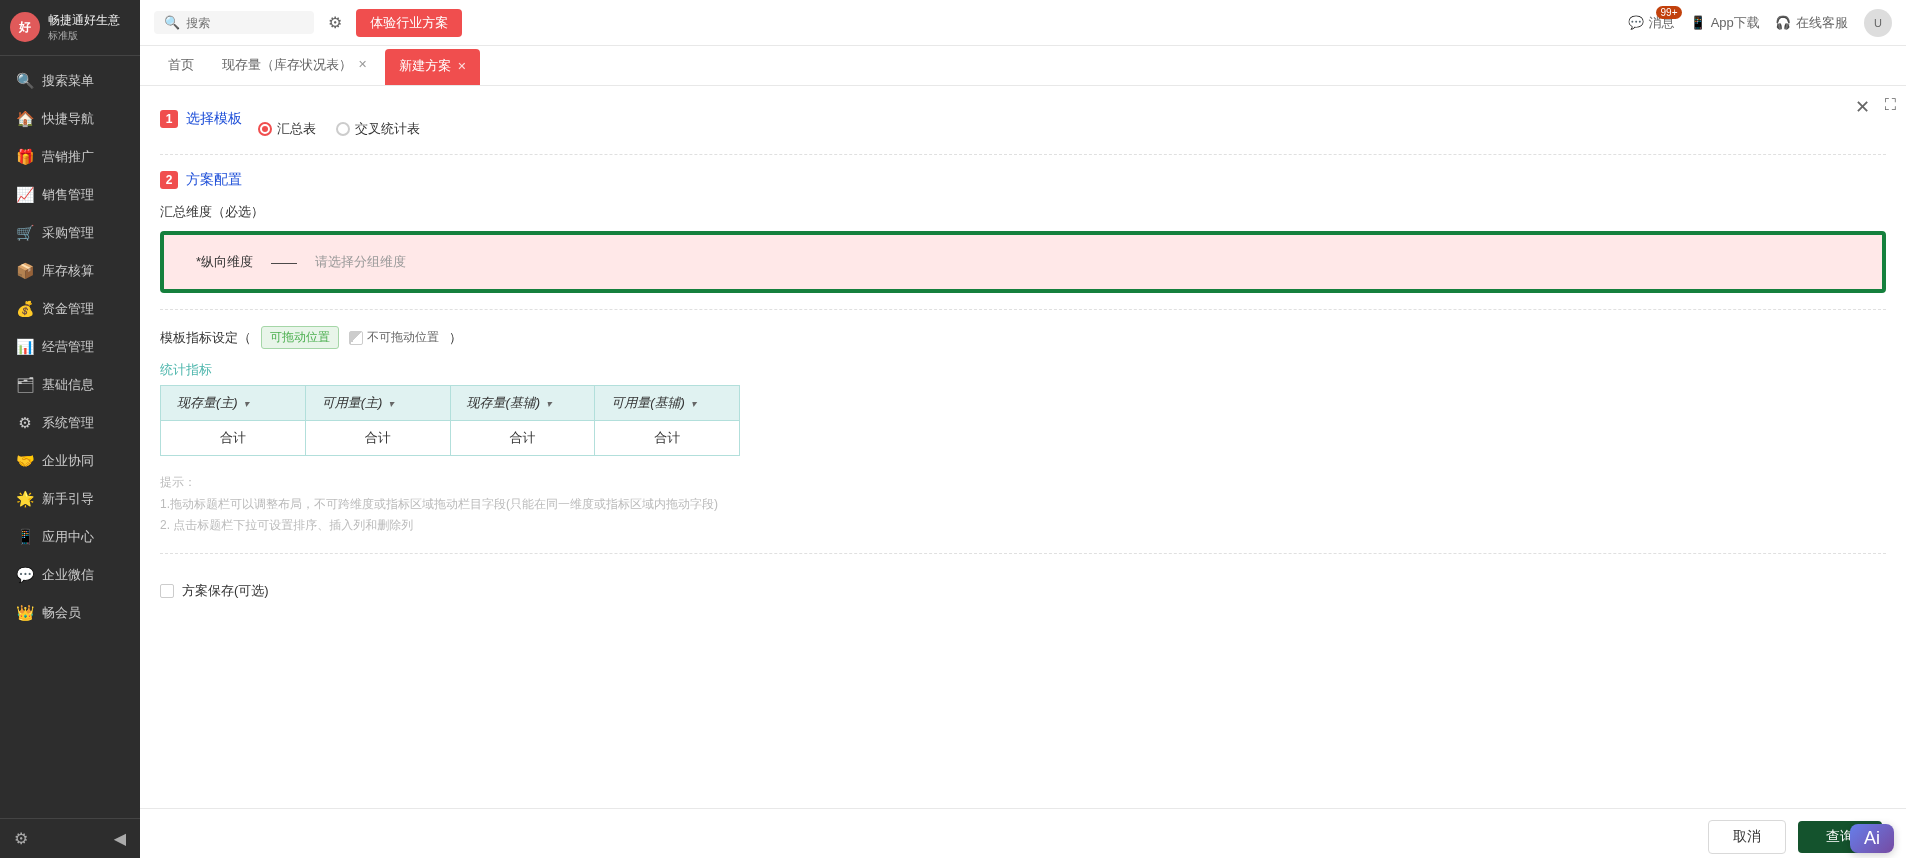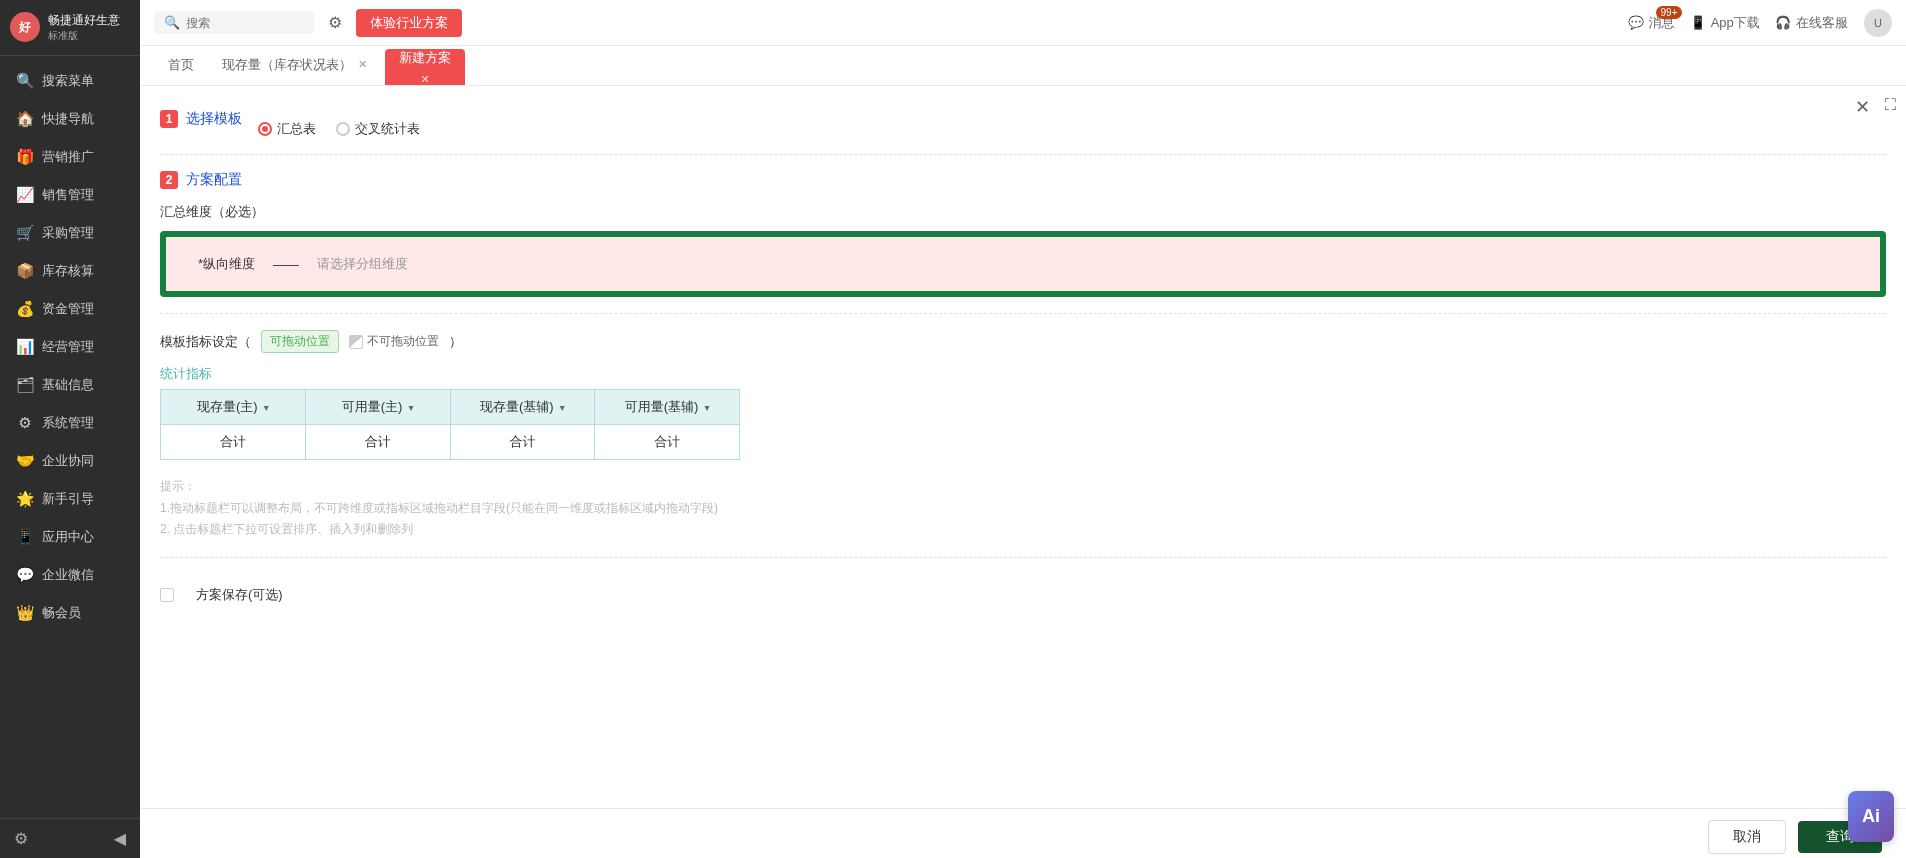--- a/index.html
+++ b/index.html
@@ -89,21 +89,21 @@
       display: flex; align-items: center;
       border-bottom: 1px solid #e8e8e8;
       padding: 0 14px;
       height: 40px; gap: 0;
     }
     .tab {
       display: flex; align-items: center; gap: 6px;
       padding: 0 14px; height: 40px; font-size: 13px; cursor: pointer;
       color: #666; border-bottom: 2px solid transparent;
     }
-    .tab.active { color: #333; border-bottom-color: #f04e4e; flex-direction: column; }
+    .tab.active { color: #333; border-bottom-color: #f04e4e; }
     .tab .close-icon { font-size: 11px; color: #999; }
     .tab.new-tab { background: #f04e4e; color: #fff; border-radius: 4px 4px 0 0; margin-left: 4px; height: 36px; align-self: flex-end; }
     .tab.new-tab .close-icon { color: rgba(255,255,255,0.8); }
 
     
     .content { flex: 1; overflow-y: auto; padding: 0; position: relative; background: #f5f5f5; }
 
     .panel {
       background: #fff;
       margin: 0;
@@ -136,21 +136,21 @@
     }
 
     .divider { border: none; border-top: 1px dashed #e0e0e0; margin: 16px 0; }
 
     
     .config-section { margin-bottom: 16px; }
     .config-label { font-size: 13px; color: #333; margin-bottom: 10px; }
 
     
     .dimension-box {
-      background: #ffe8e8; border: 6px solid #15803d;
+      background: #ffe8e8; border: 4px solid #15803d;
       border-radius: 4px; padding: 18px 20px;
       display: flex; align-items: center; gap: 12px;
     }
     .dimension-required { color: #f04e4e; font-size: 13px; }
     .dimension-label { font-size: 13px; color: #333; }
     .dimension-dash { color: #333; margin: 0 6px; }
     .dimension-placeholder { color: #999; font-size: 13px; }
 
     
     .metrics-settings { display: flex; align-items: center; gap: 10px; margin-bottom: 12px; }
@@ -182,37 +182,37 @@
       border: 1px solid #b2dfdb;
     }
     .metrics-table th {
       background: #e0f2f1;
       border: 1px solid #b2dfdb;
       padding: 8px 16px;
       font-size: 13px; font-weight: normal;
       color: #333; text-align: center; min-width: 130px;
     }
     .metrics-table th .col-header {
-      display: flex; align-items: center; justify-content: center; gap: 6px;
+      display: flex; align-items: center; gap: 6px; font-style: italic;
     }
     .metrics-table th .chevron { color: #666; font-size: 10px; }
     .metrics-table td {
       border: 1px solid #b2dfdb;
       padding: 8px 16px;
       font-size: 13px; color: #333; text-align: center;
       background: #fff;
     }
 
     
     .tips-section { margin-top: 16px; }
     .tip-item { font-size: 12px; color: #bbb; line-height: 1.8; }
 
     
     .save-option {
-      display: flex; align-items: center; gap: 22px;
+      display: flex; align-items: center; gap: 8px;
       font-size: 13px; color: #333; cursor: pointer;
       padding: 12px 0;
     }
     .checkbox {
       width: 14px; height: 14px; border: 1px solid #ccc; border-radius: 2px;
       display: flex; align-items: center; justify-content: center;
     }
 
     
     .footer {
@@ -234,24 +234,24 @@
     
     .panel-close-btn {
       position: absolute; top: 10px; right: 36px; font-size: 18px; cursor: pointer; color: #666;
     }
     .panel-expand-btn {
       position: absolute; top: 10px; right: 10px; font-size: 16px; cursor: pointer; color: #666;
     }
 
     
     .ai-badge {
-      position: fixed; bottom: 16px; right: 12px;
+      position: fixed; bottom: 5px; right: 12px;
       background: linear-gradient(135deg, #667eea, #764ba2);
-      color: #fff; border-radius: 8px; padding: 15px 14px;
-      font-size: 18px; font-weight: bold; cursor: pointer;
+      color: #fff; border-radius: 8px; padding: 4px 14px;
+      font-size: 18px; font-weight: normal; cursor: pointer;
       box-shadow: 0 2px 8px rgba(0,0,0,0.2);
     }
   </style>
 </head>
 <body>
 
 <div class="sidebar">
   <div class="sidebar-logo">
     <div class="sidebar-logo-icon">好</div>
     <div class="sidebar-logo-text">

